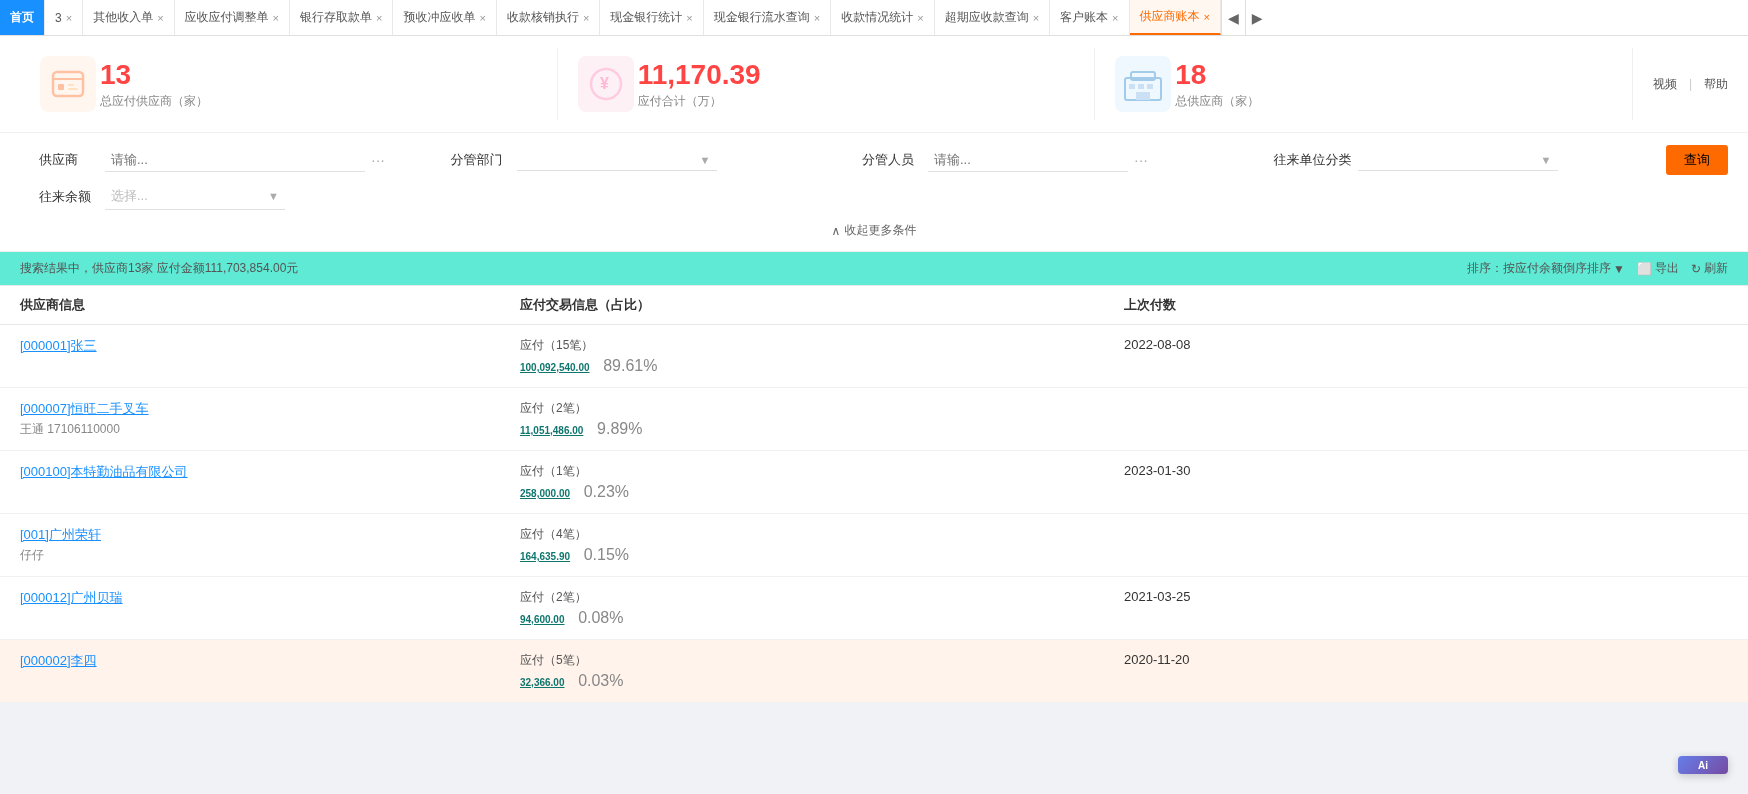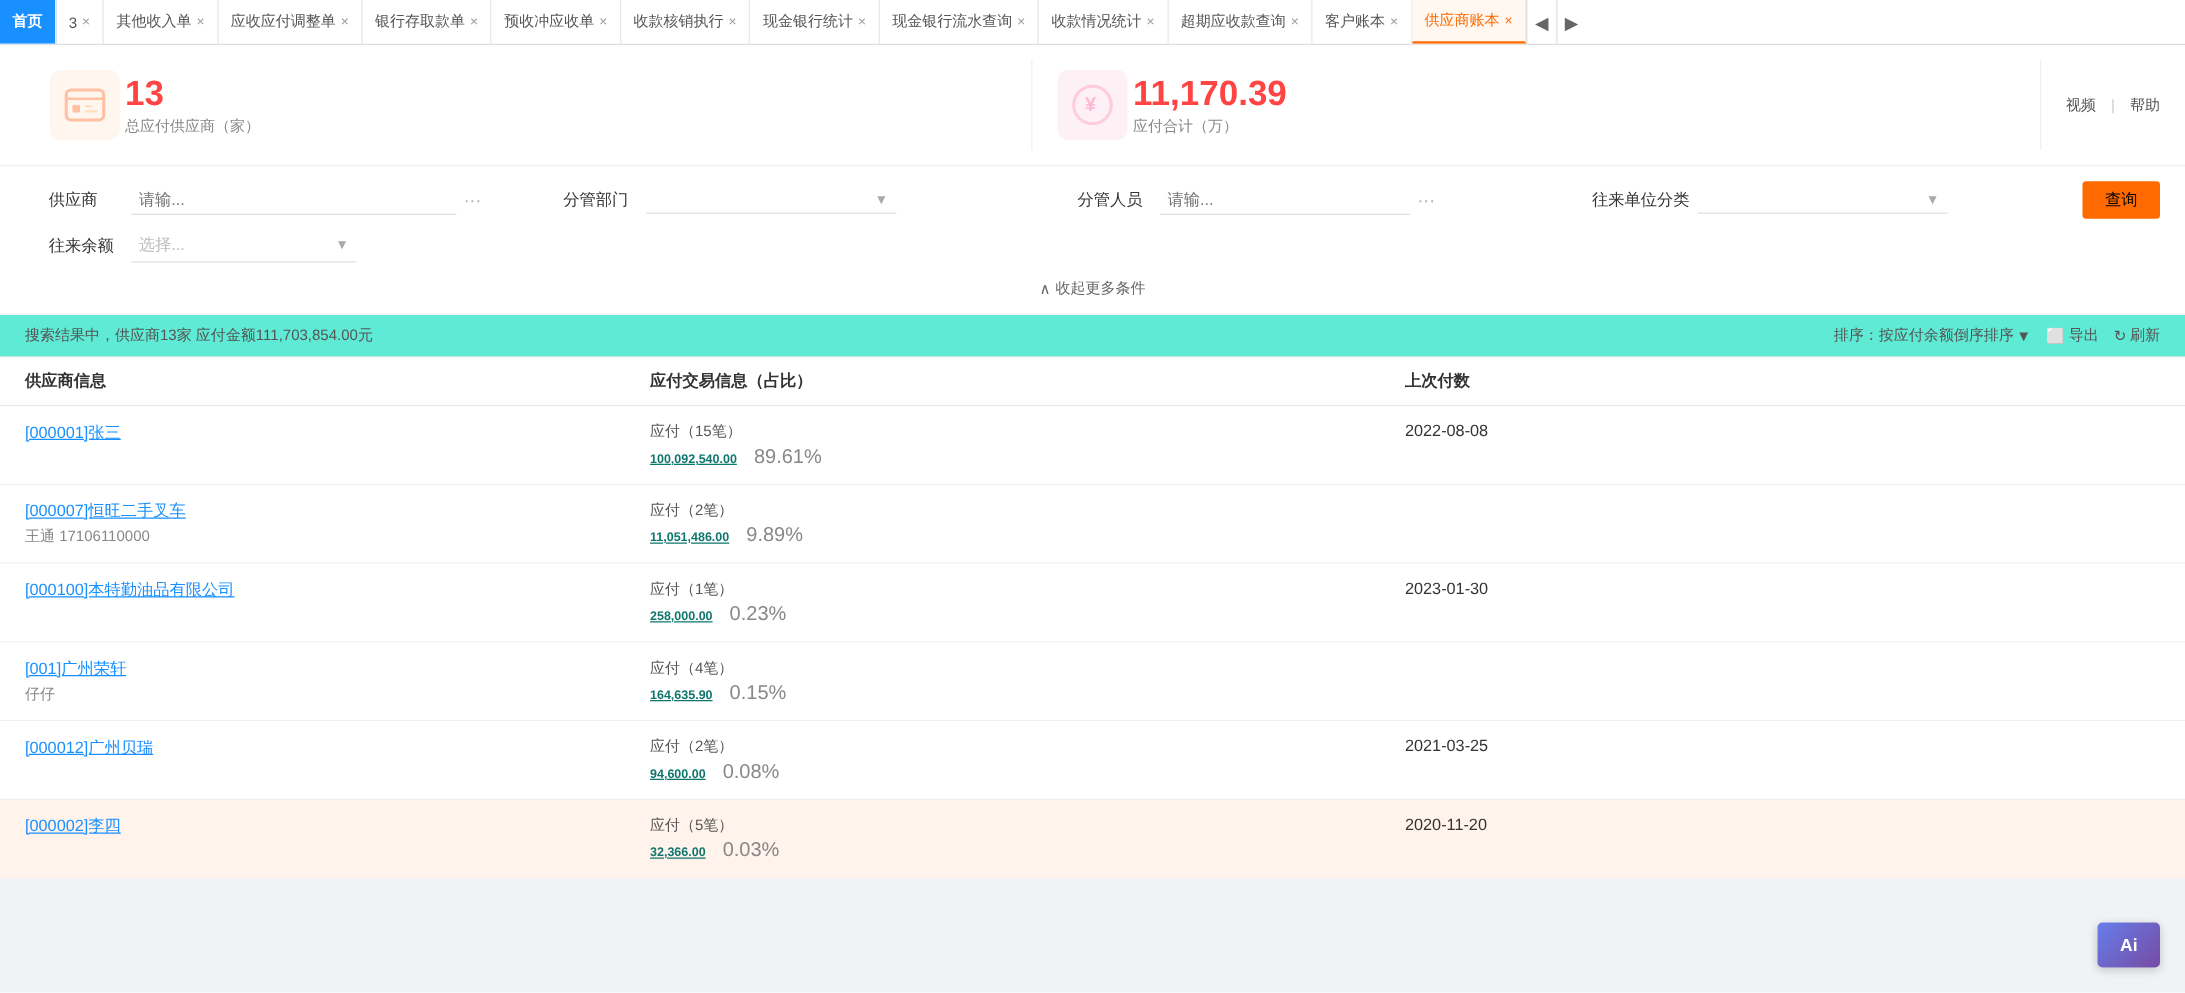--- a/index.html
+++ b/index.html
@@ -291,26 +291,26 @@
     .scroll-container::-webkit-scrollbar-thumb { background: #ccc; border-radius: 3px; }
 
     
     .ai-btn {
       position: fixed;
       right: 20px;
       bottom: 20px;
       background: linear-gradient(135deg, #667eea, #764ba2);
       color: #fff;
       width: 50px;
-      height: 36px;
+      height: 18px;
       border-radius: 4px;
       display: flex;
       align-items: center;
       justify-content: center;
-      font-size: 14px;
+      font-size: 10px;
       font-weight: bold;
       cursor: pointer;
       box-shadow: 0 2px 8px rgba(0,0,0,0.2);
     }
   </style>
 </head>
 <body>
 
 <div class="top-nav">
   <div class="nav-tab">
@@ -391,20 +391,36 @@
         <circle cx="20" cy="20" r="15" fill="none" stroke="#ffaacc" stroke-width="2.5"></circle>
         <text x="14" y="25" font-size="16" fill="#ff88bb" font-weight="bold">¥</text>
       </svg>
     </div>
     <div class="summary-info">
       <div class="summary-number">11,170.39</div>
       <div class="summary-label">应付合计（万）</div>
     </div>
   </div>
 
+  <div class="summary-card">
+    <div class="summary-icon blue">
+      <svg width="44" height="40" viewBox="0 0 44 40">
+        <rect x="4" y="14" width="36" height="22" rx="2" fill="none" stroke="#66aadd" stroke-width="2"></rect>
+        <rect x="10" y="8" width="24" height="8" rx="2" fill="none" stroke="#66aadd" stroke-width="2"></rect>
+        <rect x="8" y="20" width="6" height="5" fill="#aaccee"></rect>
+        <rect x="17" y="20" width="6" height="5" fill="#aaccee"></rect>
+        <rect x="26" y="20" width="6" height="5" fill="#aaccee"></rect>
+        <rect x="15" y="28" width="14" height="8" fill="#aaccee"></rect>
+      </svg>
+    </div>
+    <div class="summary-info">
+      <div class="summary-number">18</div>
+      <div class="summary-label">总供应商（家）</div>
+    </div>
+  </div>
 
   <div class="summary-actions">
     <span>视频</span>
     <span class="divider">|</span>
     <span>帮助</span>
   </div>
 </div>
 
 <div class="filter-bar">
   <div class="filter-row">

